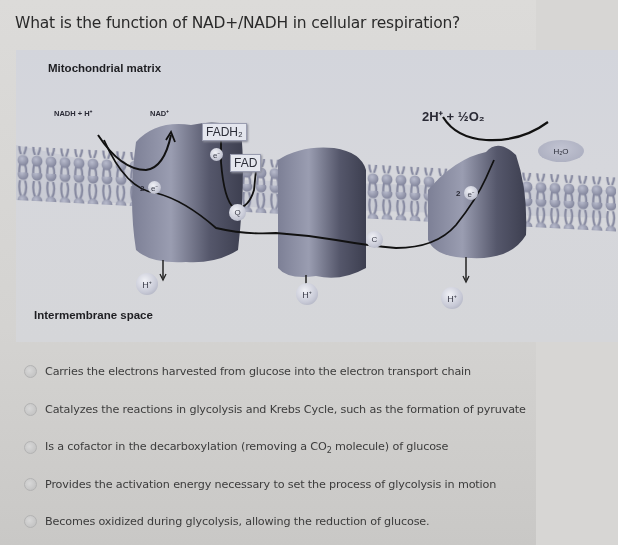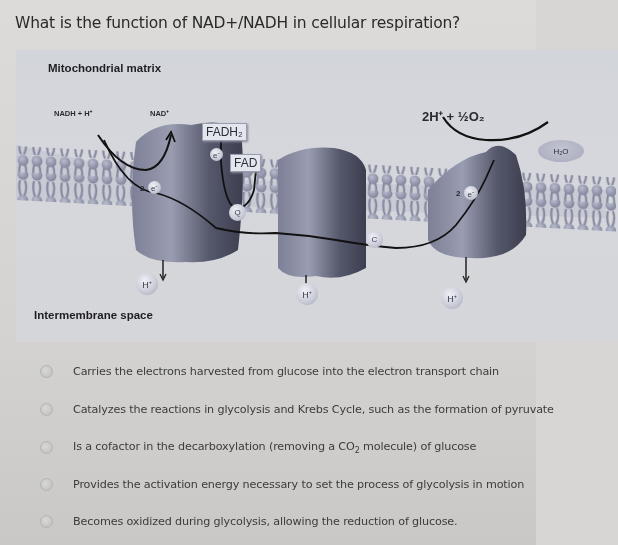--- a/index.html
+++ b/index.html
@@ -22,21 +22,21 @@
     box-shadow:1px 1px 2px #8a8c99;}
   .bubble{position:absolute;border-radius:50%;
     background:radial-gradient(circle at 40% 35%,#f0f1f6 0%,#c7c9d6 60%,#9fa2b3 100%);
     font-family:"Liberation Sans",sans-serif;font-size:8px;color:#3b3d4a;
     display:flex;align-items:center;justify-content:center;}
   .h2o{position:absolute;left:522px;top:53px;width:46px;height:22px;border-radius:50%;
     background:radial-gradient(ellipse at 50% 40%,#c2c4d2 0%,#a7aabc 100%);
     font-family:"Liberation Sans",sans-serif;font-size:8px;color:#2a2c38;
     display:flex;align-items:center;justify-content:center;margin-top:37px;}
   .options{position:absolute;left:0;top:355px;width:618px;}
-  .option{position:absolute;left:40px;display:flex;align-items:center;gap:12px;}
+  .option{position:absolute;left:24px;display:flex;align-items:center;}
   .radio{width:11px;height:11px;border-radius:50%;
     background:radial-gradient(circle at 40% 40%,#d8d8d8 0%,#bdbdbd 100%);
     border:1px solid #b3b3b3;margin-right:8px;flex:0 0 auto;}
   .opt-text{font-size:11.2px;color:#3c3c3c;white-space:nowrap;letter-spacing:-0.15px;}
   .opt-text sub{font-size:8px;}
 </style>
 </head>
 <body>
 
 <div class="page">

